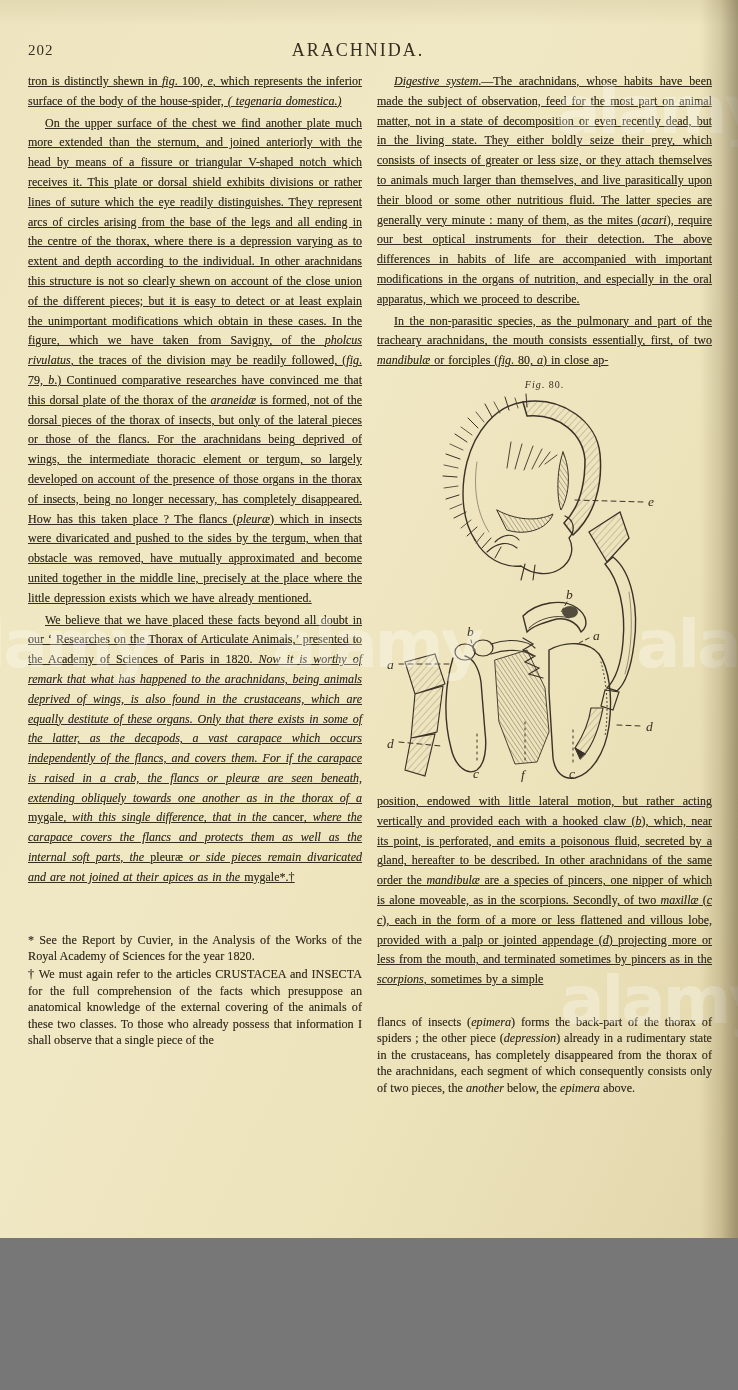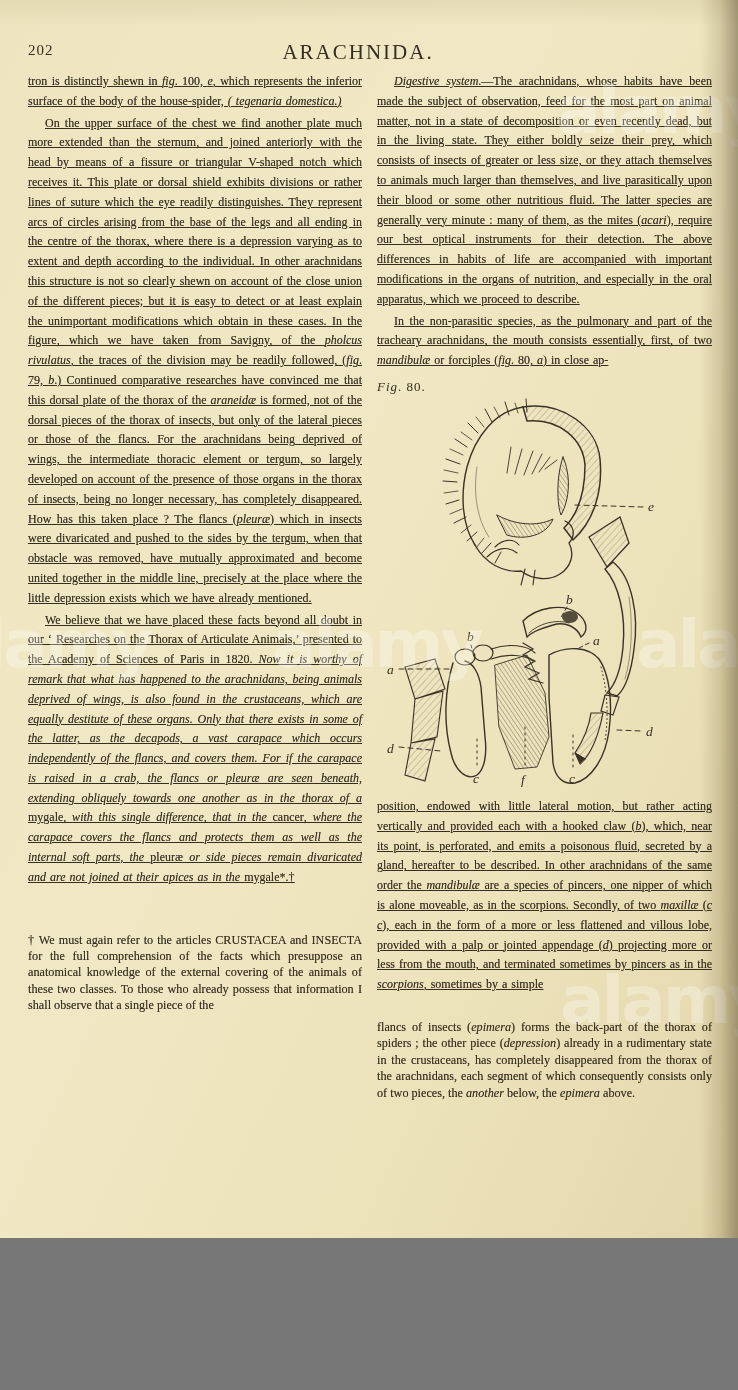--- a/index.html
+++ b/index.html
@@ -7,32 +7,32 @@
     position:relative;width:738px;height:1238px;overflow:hidden;
     background:linear-gradient(115deg,#eee5c0 0%,#f0e8c4 40%,#ece2ba 72%,#e2d6ab 100%);
     font-family:"Liberation Serif",serif;color:#352e20;
   }
   .edge-shade{position:absolute;top:0;right:0;width:38px;height:1302px;
     background:linear-gradient(to right,rgba(80,62,24,0) 0%,rgba(80,62,24,0.18) 55%,rgba(60,46,16,0.42) 100%);}
   .top-shade{position:absolute;top:0;left:0;width:738px;height:26px;
     background:linear-gradient(to bottom,rgba(120,100,50,0.10),rgba(120,100,50,0));}
   .header{position:absolute;top:40px;left:28px;width:684px;height:22px;}
   .pagenum{position:absolute;left:0;top:2px;font-size:15px;letter-spacing:1px;}
-  .running{position:absolute;left:0;right:24px;text-align:center;font-size:21px;letter-spacing:2px;}
+  .running{position:absolute;left:0;right:24px;text-align:center;font-size:18px;letter-spacing:2px;}
   .col{position:absolute;top:72px;width:334px;}
   .col-left{left:28px;}
   .col-right{left:377px;width:335px;}
   p.body{margin:0 0 2px 0;font-size:12px;line-height:19.8px;text-align:justify;word-spacing:1px;
     text-shadow:0 0 0.5px rgba(53,46,32,0.55);text-decoration:underline;}
   p.ind{text-indent:17px;}
   .footnotes{margin-top:44px;}
   p.fn{margin:0 0 2px 0;font-size:12.2px;line-height:16.4px;text-align:justify;
     text-shadow:0 0 0.4px rgba(53,46,32,0.5);}
   figure{margin:8px 0 6px 0;padding:0;}
-  .figcap{font-size:13px;letter-spacing:1px;margin:2px 0 2px 0;}
+  .figcap{text-align:center;font-size:10px;letter-spacing:1px;margin:2px 0 2px 0;}
   .figsvg{display:block;width:334px;height:394px;}
   .fl{font:italic 13.5px "Liberation Serif",serif;fill:#352e20;}
   .wm{position:absolute;color:rgba(255,255,255,0.30);font:bold 66px "DejaVu Sans",sans-serif;
     letter-spacing:-3px;pointer-events:none;}
   .footer-bar{position:absolute;left:0;top:1302px;width:738px;height:88px;background:#060606;
     display:flex;align-items:center;justify-content:space-between;box-sizing:border-box;padding:0 28px 0 48px;
     font-family:"DejaVu Sans",sans-serif;}
   .brand{color:#fff;font-weight:bold;font-size:43px;letter-spacing:-2px;line-height:1;padding-bottom:6px;}
   .meta{text-align:right;color:#fff;}
   .imgid{font-size:17px;opacity:.95;margin-bottom:5px;}
@@ -47,20 +47,21 @@
   <div class="header">
     <span class="pagenum">202</span>
     <span class="running">ARACHNIDA.</span>
   </div>
 
   <div class="col col-left">
     <p class="body">tron is distinctly shewn in <i>fig</i>. 100, <i>e</i>, which represents the inferior surface of the body of the house-spider, <i>( tegenaria domestica.)</i></p>
     <p class="body ind">On the upper surface of the chest we find another plate much more extended than the sternum, and joined anteriorly with the head by means of a fissure or triangular V-shaped notch which receives it.  This plate or dorsal shield exhibits divisions or rather lines of suture which the eye readily distinguishes. They represent arcs of circles arising from the base of the legs and all ending in the centre of the thorax, where there is a depression varying as to extent and depth according to the individual.  In other arachnidans this structure is not so clearly shewn on account of the close union of the different pieces; but it is easy to detect or at least explain the unimportant modifications which obtain in these cases.  In the figure, which we have taken from Savigny, of the <i>pholcus rivulatus</i>, the traces of the division may be readily followed, (<i>fig</i>. 79, <i>b</i>.)  Continued comparative researches have convinced me that this dorsal plate of the thorax of the <i>araneidæ</i> is formed, not of the dorsal pieces of the thorax of insects, but only of the lateral pieces or those of the flancs. For the arachnidans being deprived of wings, the intermediate thoracic element or tergum, so largely developed on account of the presence of those organs in the thorax of insects, being no longer necessary, has completely disappeared.  How has this taken place ?  The flancs (<i>pleuræ</i>) which in insects were divaricated and pushed to the sides by the tergum, when that obstacle was removed, have mutually approximated and become united together in the middle line, precisely at the place where the little depression exists which we have already mentioned.</p>
     <p class="body ind">We believe that we have placed these facts beyond all doubt in our ‘ Researches on the Thorax of Articulate Animals,’ presented to the Academy of Sciences of Paris in 1820.<i> Now it is worthy of remark that what has happened to the arachnidans, being animals deprived of wings, is also found in the crustaceans, which are equally destitute of these organs.  Only that there exists in some of the latter, as the decapods, a vast carapace which occurs independently of the flancs, and covers them.  For if the carapace is raised in a crab, the flancs or pleuræ are seen beneath, extending obliquely towards one another as in the thorax of a </i>mygale<i>, with this single difference, that in the </i>cancer<i>, where the carapace covers the flancs and protects them as well as the internal soft parts, the </i>pleuræ<i> or side pieces remain divaricated and are not joined at their apices as in the </i>mygale*.†</p>
     <div class="footnotes">
+      <p class="fn">* See the Report by Cuvier, in the Analysis of the Works of the Royal Academy of Sciences for the year 1820.</p>
       <p class="fn">† We must again refer to the articles CRUSTACEA and INSECTA for the full comprehension of the facts which presuppose an anatomical knowledge of the external covering of the animals of these two classes.  To those who already possess that information I shall observe that a single piece of the</p>
     </div>
   </div>
 
   <div class="col col-right">
     <p class="body ind"><i>Digestive system</i>.—The arachnidans, whose habits have been made the subject of observation, feed for the most part on animal matter, not in a state of decomposition or even recently dead, but in the living state.  They either boldly seize their prey, which consists of insects of greater or less size, or they attach themselves to animals much larger than themselves, and live parasitically upon their blood or some other nutritious fluid. The latter species are generally very minute : many of them, as the mites (<i>acari</i>), require our best optical instruments for their detection. The above differences in habits of life are accompanied with important modifications in the organs of nutrition, and especially in the oral apparatus, which we proceed to describe.</p>
     <p class="body ind">In the non-parasitic species, as the pulmonary and part of the tracheary arachnidans, the mouth consists essentially, first, of two <i>mandibulæ</i> or forciples (<i>fig</i>. 80, <i>a</i>) in close ap-</p>
 
     <figure>
       <figcaption class="figcap"><i>Fig</i>. 80.</figcaption>

